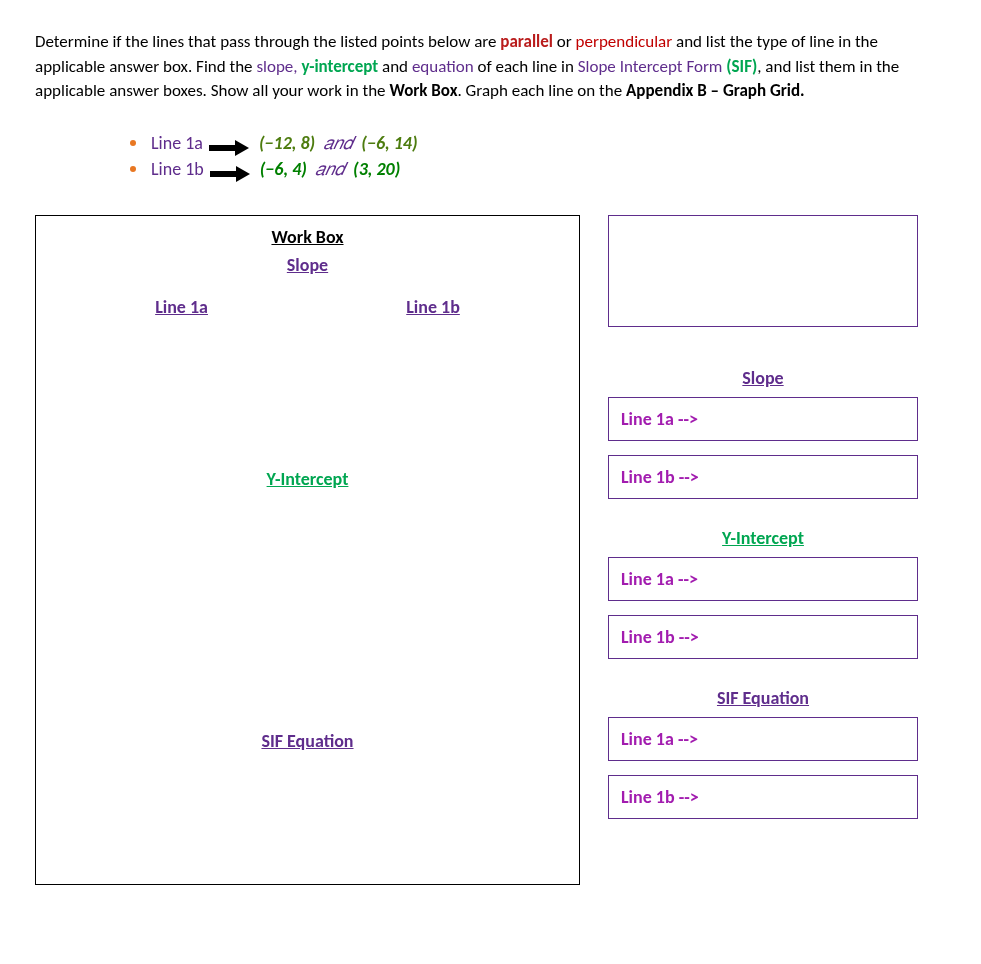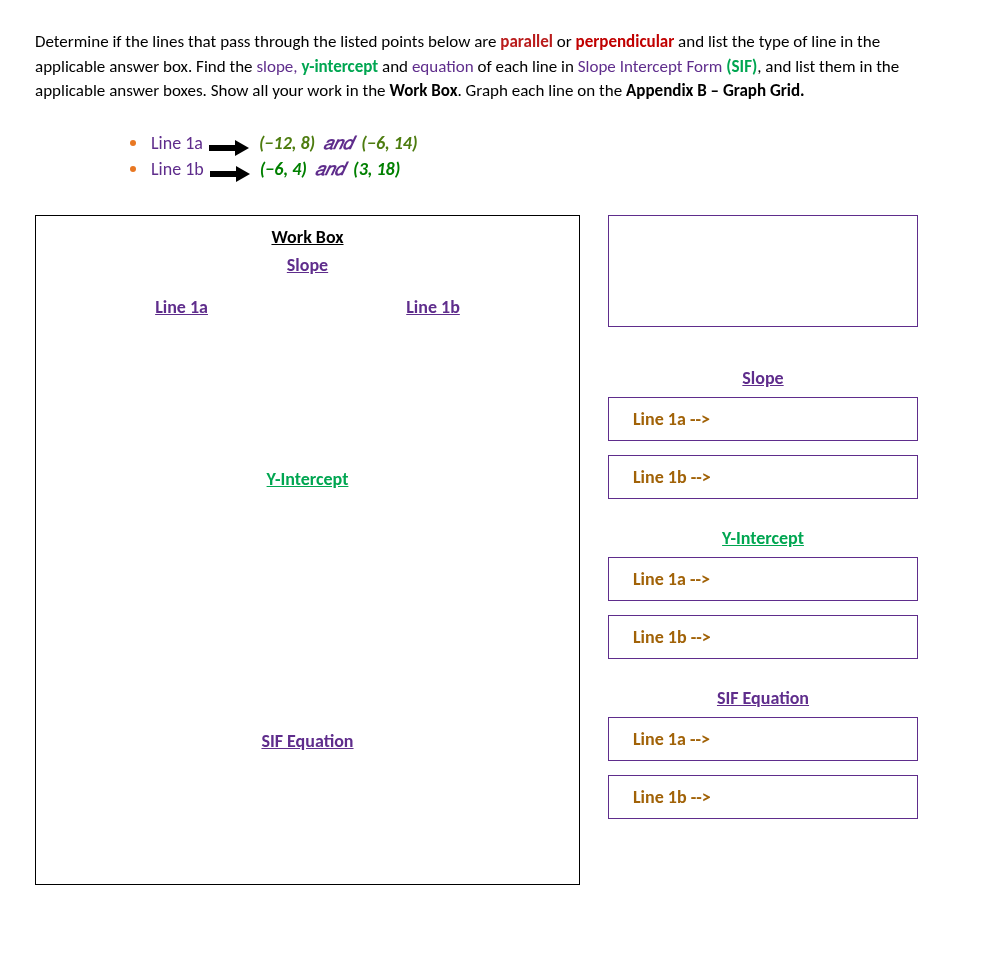--- a/index.html
+++ b/index.html
@@ -11,21 +11,21 @@
     width: 981px;
     box-sizing: border-box;
     background: #fff;
   }
   .instructions {
     line-height: 1.45;
     margin-bottom: 28px;
   }
   .bold { font-weight: bold; }
   .blue { color: #b91c1c; font-weight: bold; }
-  .red { color: #C00000; font-weight: bold; }
+  .red { color: #C00000; font-weight: normal; }
   .purple { color: #5F2D8C; font-weight: normal; }
   .green { color: #00A651; font-weight: bold; }
   .line-list {
     margin-left: 55px;
     margin-bottom: 35px;
     font-size: 18px;
   }
   .line-list li {
     list-style: none;
     margin-bottom: 4px;
@@ -50,21 +50,21 @@
   }
   .arrow .head {
     position:absolute;left:26px;top:-2px;
     width:0;height:0;
     border-top:8px solid transparent;
     border-bottom:8px solid transparent;
     border-left:14px solid #000;
   }
   .mathblue { color:#4d7c0f; font-weight:bold; font-style:italic;}
   .mathgreen { color:#008000; font-weight:bold; font-style:italic;}
-  .mathpurple { color:#5F2D8C; font-weight:bold; font-style:italic;}
+  .mathpurple { color:#5F2D8C; font-weight:normal; font-style:italic;}
 
   .main-area {
     display: flex;
     gap: 28px;
     align-items: flex-start;
   }
   .workbox {
     border: 1px solid #000;
     width: 545px;
     height: 670px;
@@ -111,22 +111,22 @@
   }
   .pp-box {
     border:1px solid #5F2D8C;height:110px;margin-bottom:40px;
   }
   .section-head {
     text-align:center;font-weight:bold;text-decoration:underline;font-size:18px;margin-bottom:8px;
   }
   .section-head.purple-h { color:#5F2D8C; }
   .section-head.green-h { color:#00A651; }
   .ans-box {
-    border:1px solid #5F2D8C;padding:10px 24px;margin-bottom:14px;
-    color:#a16207;font-weight:bold;font-size:18px;
+    border:1px solid #5F2D8C;padding:10px 12px;margin-bottom:14px;
+    color:#a21caf;font-weight:bold;font-size:18px;
   }
   .ans-group { margin-bottom: 28px; }
 </style>
 </head>
 <body>
 
 <div class="instructions">
   <span>Determine if the lines that pass through the listed points below are </span><span class="blue">parallel</span><span> or </span><span class="red">perpendicular</span><span> and list the type of line in the applicable answer box.  Find the </span><span class="purple">slope, </span><span class="green">y-intercept</span><span> and </span><span class="purple">equation</span><span> of each line in </span><span class="purple">Slope Intercept Form</span><span class="green"> (SIF)</span><span>, and list them in the applicable answer boxes.   Show all your work in the </span><span class="bold">Work Box</span><span>.  Graph each line on the </span><span class="bold">Appendix B – Graph Grid.</span>
 </div>
 
@@ -144,21 +144,21 @@
   </li>
   <li>
     <span class="bullet"></span>
     <span class="purple">Line 1b</span>
     <span class="arrow">
         <span class="shaft"></span>
         <span class="head"></span>
       </span>
     <span class="mathgreen">(−6, 4)</span>
     <span class="mathpurple" style="white-space:pre;">  𝑎𝑛𝑑  </span>
-    <span class="mathgreen">(3, 18)</span>
+    <span class="mathgreen">(3, 20)</span>
   </li>
 </ul>
 
 <div class="main-area">
   <div class="workbox">
     <div class="wb-title">Work Box</div>
     <div class="wb-slope">Slope</div>
     <div class="wb-row">
       <span class="wb-line-label">Line 1a</span>
       <span class="wb-line-label">Line 1b</span>

